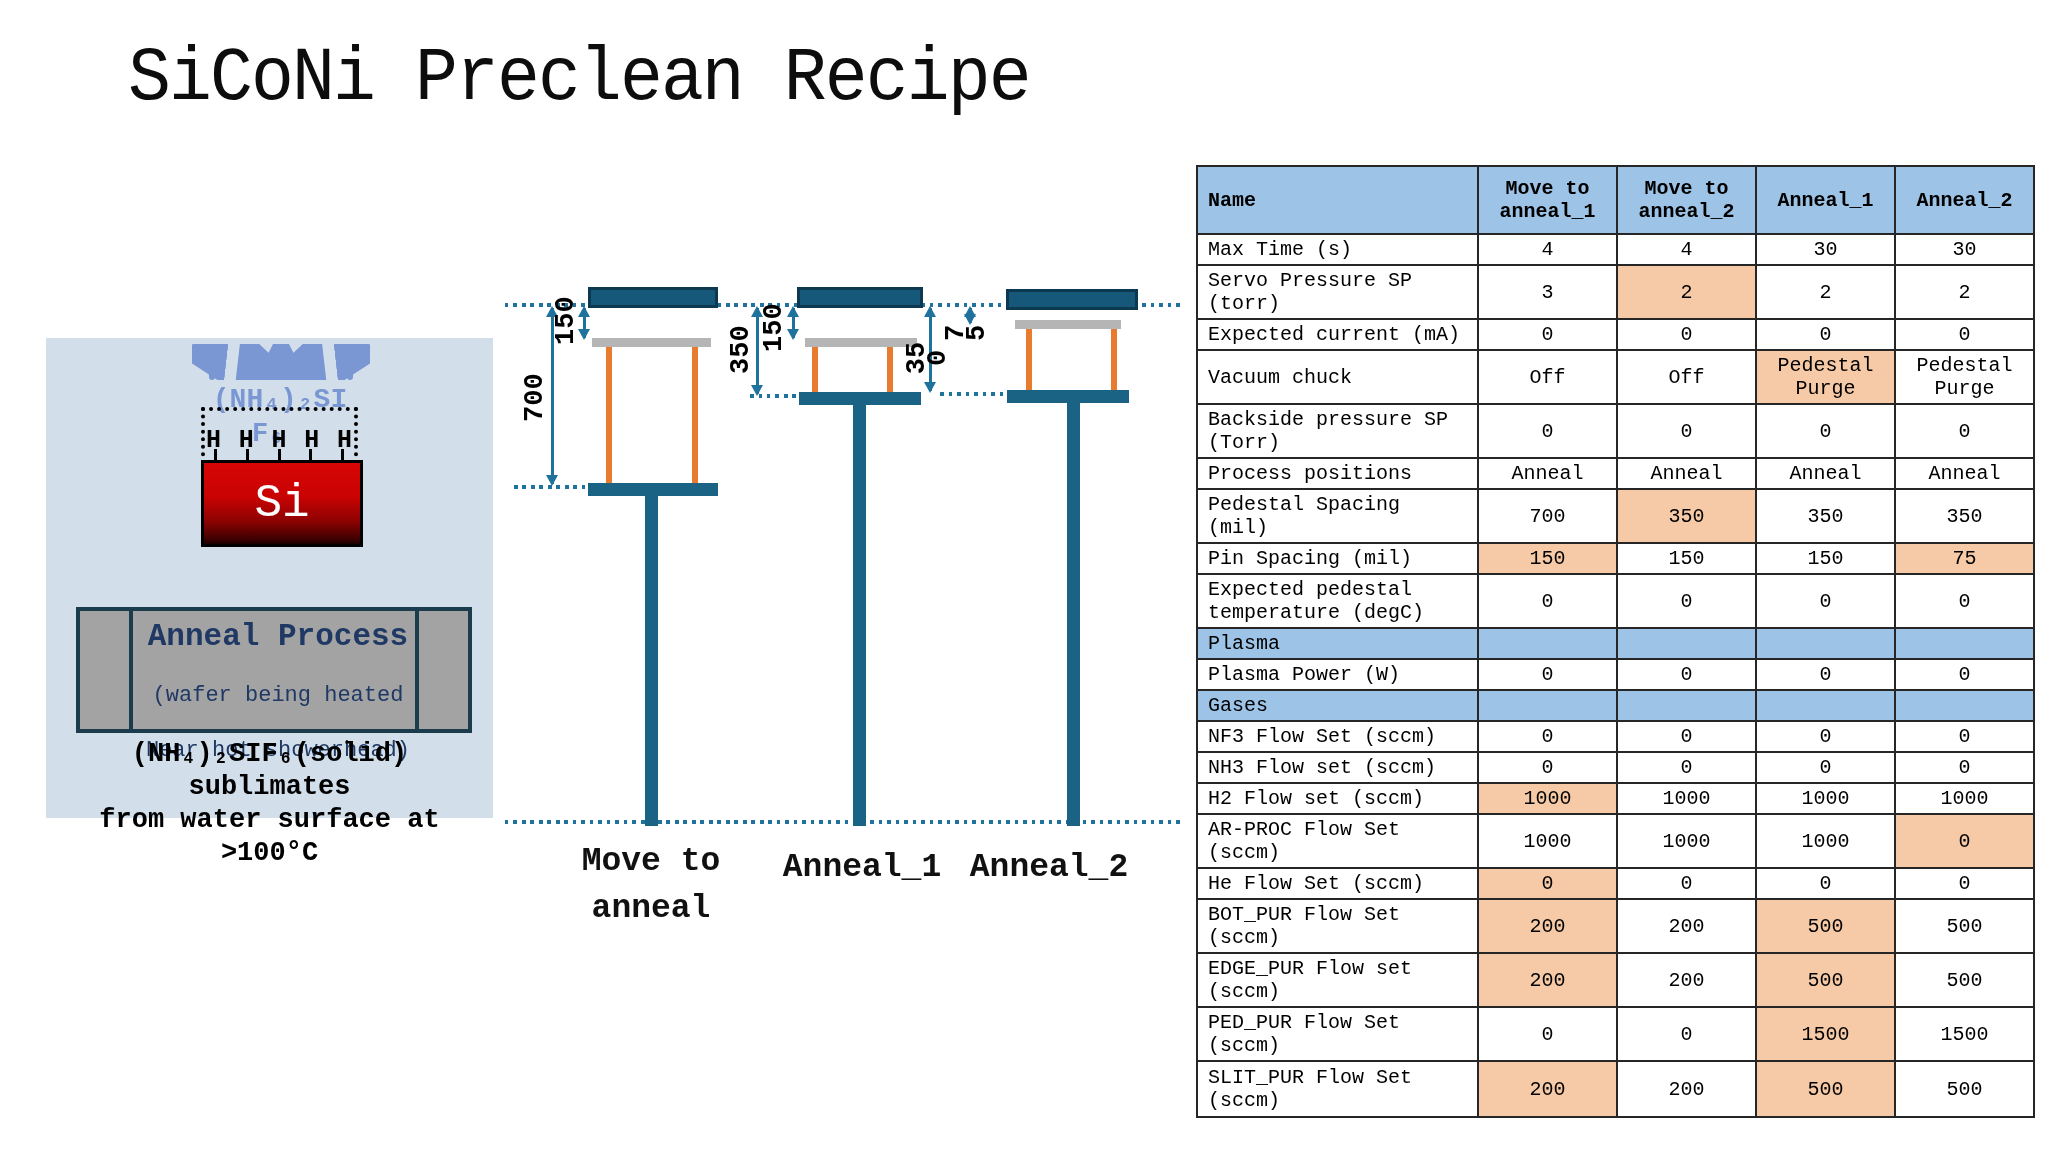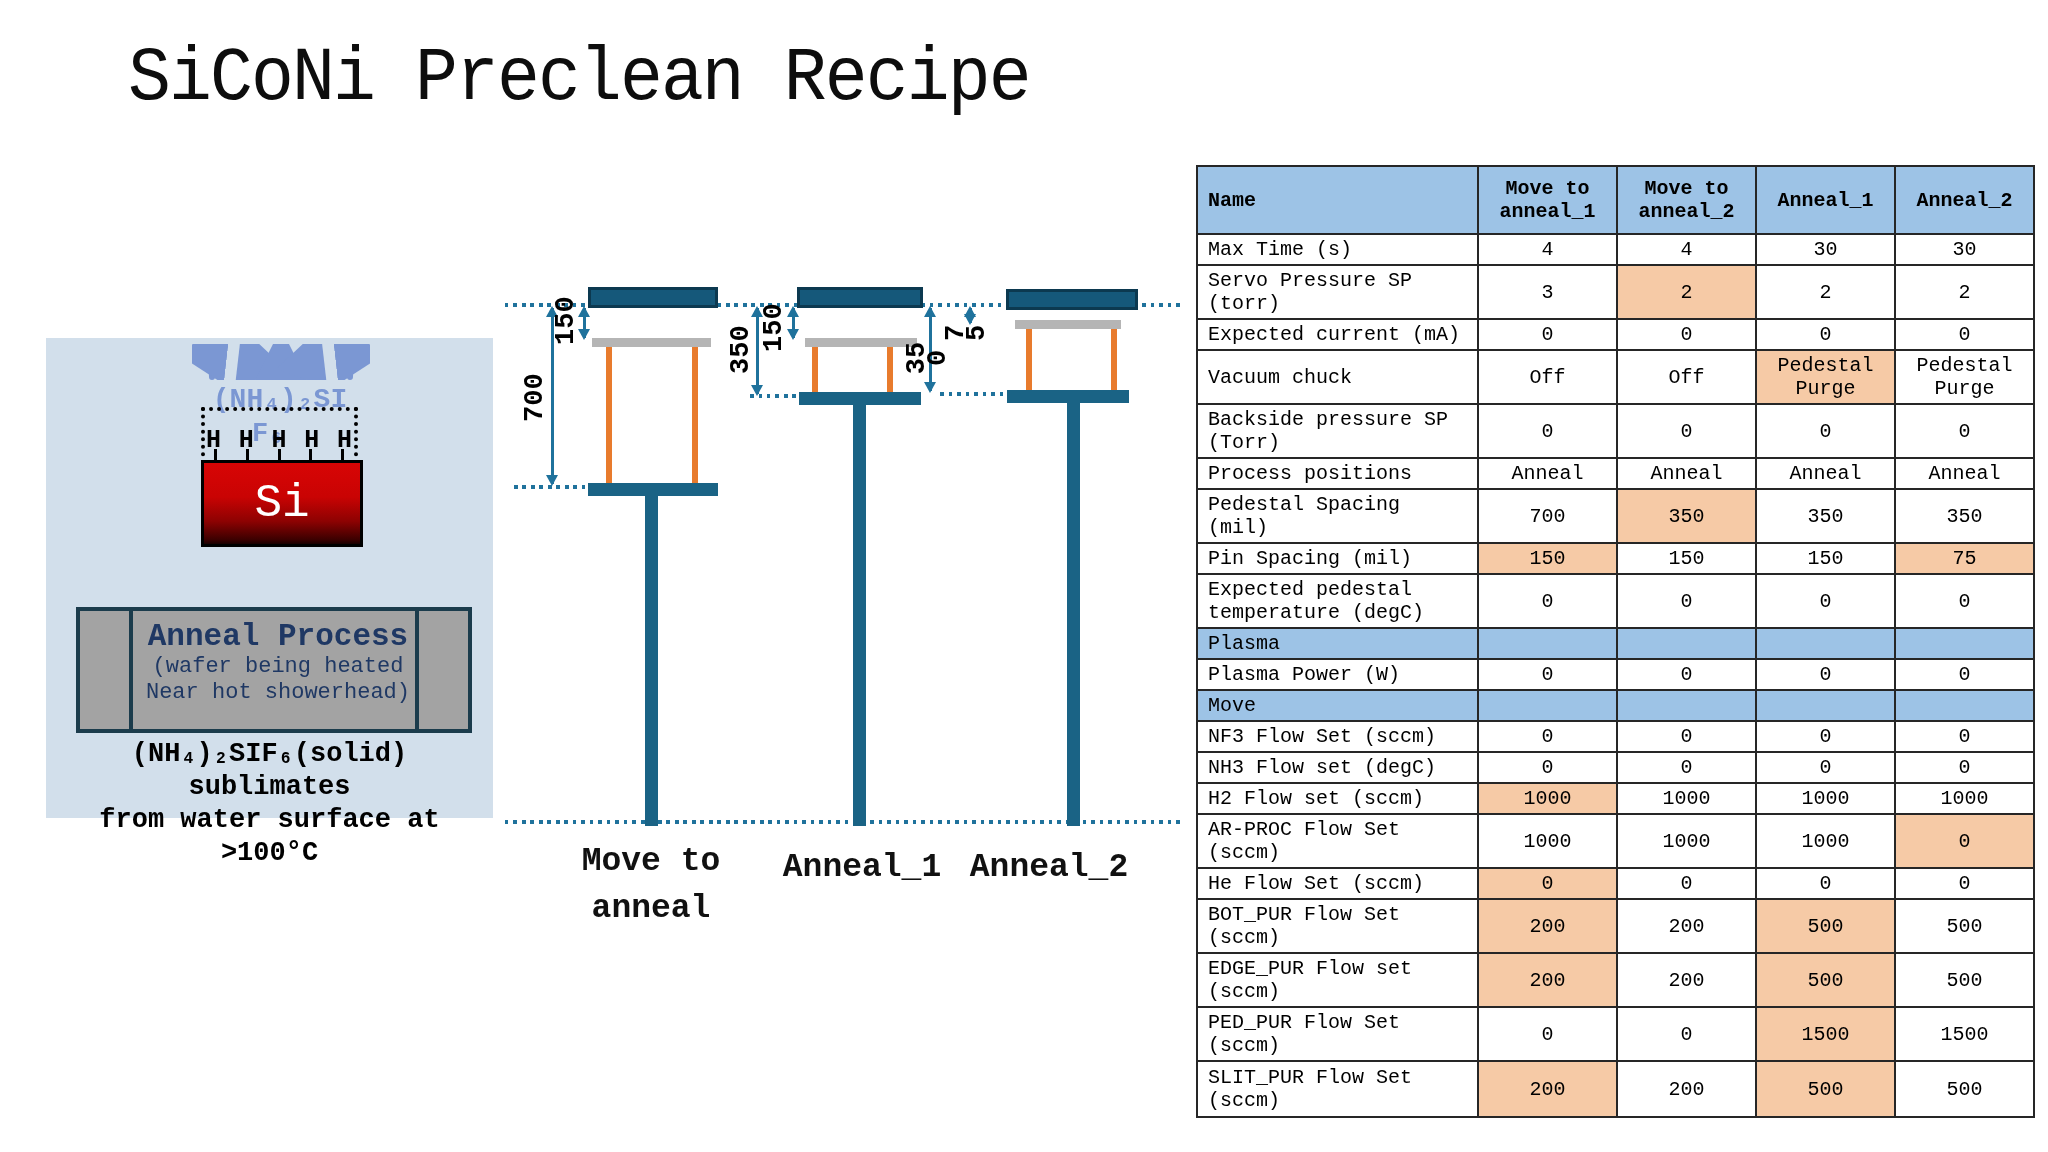--- a/index.html
+++ b/index.html
@@ -23,21 +23,21 @@
   .tick{width:3px;height:12px;background:#000;}
   #siBlock{position:absolute;left:201px;top:460px;width:156px;height:81px;border:3px solid #000;
            background:linear-gradient(180deg,#d80505 0%,#c90303 42%,#8d0202 72%,#3a0000 95%,#190000 100%);
            display:flex;align-items:center;justify-content:center;}
   #siBlock span{color:#fff;font-size:46px;}
   #annealBox{position:absolute;left:76px;top:607px;width:388px;height:118px;background:#a3a3a3;
              border:4px solid #1b3c4c;}
   .annealDiv{position:absolute;top:0;width:4px;height:100%;background:#1b3c4c;}
   #annealInner{position:absolute;left:53px;top:0;width:290px;height:100%;text-align:center;color:#1f3864;}
   #annealTitle{font-size:31px;font-weight:bold;margin-top:8px;}
-  .annealSub{font-size:22px;line-height:26px;}
+  .annealSub{font-size:22px;line-height:26px;margin-top:29px;}
   #caption{position:absolute;left:46px;top:738px;width:447px;text-align:center;font-weight:bold;
            font-size:27px;line-height:33px;color:#000;}
 
   
   .dotline{position:absolute;height:4px;
            background-image:repeating-linear-gradient(90deg,#1f729c 0 3.5px,transparent 3.5px 8.5px);}
   .shead{position:absolute;height:15px;background:#15587a;border:3px solid #0c3950;}
   .wafer{position:absolute;height:9px;background:#b5b5b5;}
   .pin{position:absolute;width:6px;background:#e87b2d;}
   .ped{position:absolute;height:13px;background:#1a6385;}
@@ -261,35 +261,35 @@
             <td></td>
           </tr>
           <tr>
             <td class="namecol">Plasma Power (W)</td>
             <td>0</td>
             <td>0</td>
             <td>0</td>
             <td>0</td>
           </tr>
           <tr class="section">
-            <td class="namecol">Move</td>
+            <td class="namecol">Gases</td>
             <td></td>
             <td></td>
             <td></td>
             <td></td>
           </tr>
           <tr>
             <td class="namecol">NF3 Flow Set (sccm)</td>
             <td>0</td>
             <td>0</td>
             <td>0</td>
             <td>0</td>
           </tr>
           <tr>
-            <td class="namecol">NH3 Flow set (degC)</td>
+            <td class="namecol">NH3 Flow set (sccm)</td>
             <td>0</td>
             <td>0</td>
             <td>0</td>
             <td>0</td>
           </tr>
           <tr>
             <td class="namecol">H2 Flow set (sccm)</td>
             <td class="hl">1000</td>
             <td>1000</td>
             <td>1000</td>

